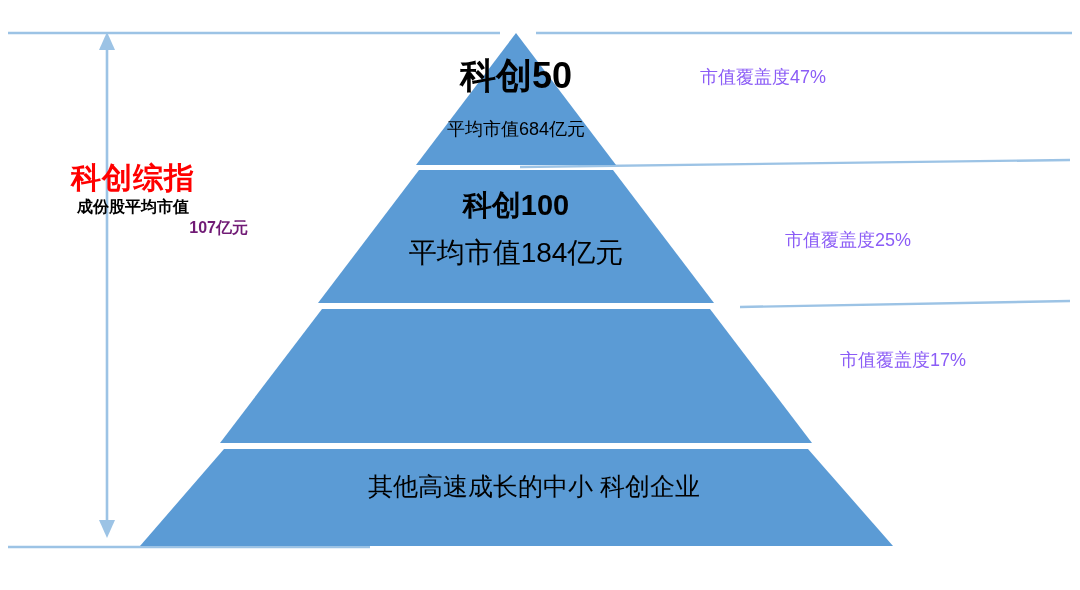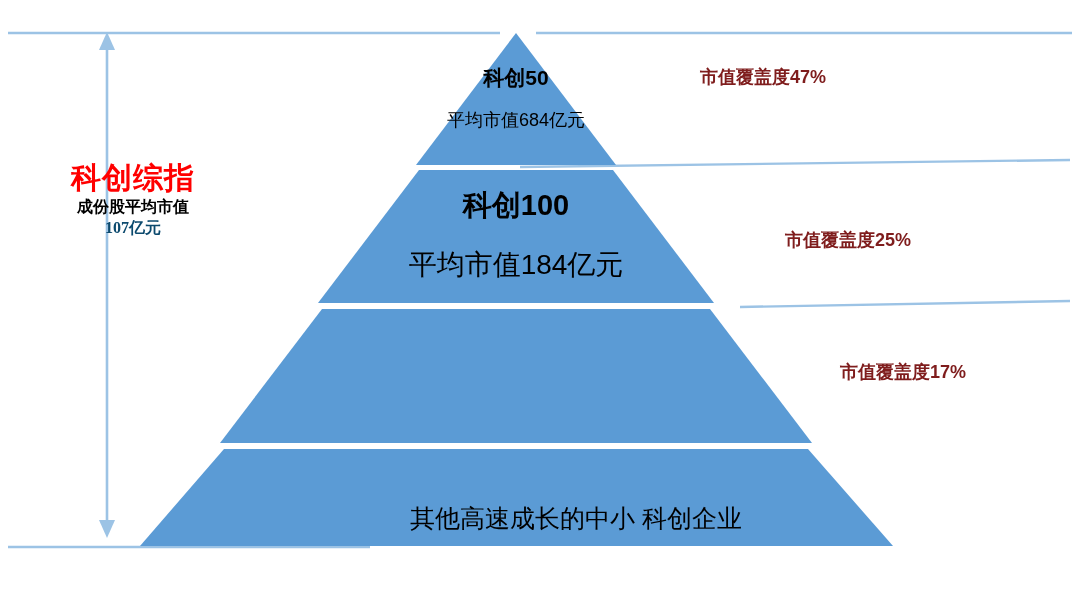--- a/index.html
+++ b/index.html
@@ -28,90 +28,89 @@
     height: 590px;
   }
 
   
   .left-block {
     position: absolute;
     left: 18px;
     top: 160px;
     width: 230px;
     text-align: center;
-    font-family: Liberation Serif, serif;
   }
   .left-title {
     color: #FF0000;
     font-size: 30px;
     font-weight: bold;
     letter-spacing: 1px;
     line-height: 1.2;
   }
   .left-line {
     font-size: 16px;
     font-weight: bold;
     color: #000000;
     line-height: 1.32;
   }
   .red {
-    color: #0c4a6e;
+    color: #701a75;
+    text-align: right;
   }
 
   
   .tier {
     position: absolute;
     width: 520px;
     text-align: center;
     color: #000000;
   }
   .tier .name {
     font-weight: bold;
     display: block;
   }
   .tier .val {
     display: block;
   }
 
   #tier-50 { left: 256px; top: 52px; }
-  #tier-50 .name { font-size: 21px; margin-top: 12px; }
+  #tier-50 .name { font-size: 36px; }
   #tier-50 .val  { font-size: 18px; margin-top: 16px; }
 
   #tier-100 { left: 256px; top: 186px; }
   #tier-100 .name { font-size: 29px; }
-  #tier-100 .val  { font-size: 28px; margin-top: 20px; }
+  #tier-100 .val  { font-size: 28px; margin-top: 8px; }
 
   #tier-200 { left: 256px; top: 322px; }
   #tier-200 .name { font-size: 29px; }
   #tier-200 .val  { font-size: 28px; margin-top: 20px; }
 
   #tier-other {
-    left: 256px;
+    left: 248px;
     top: 470px;
-    text-align: center;
+    text-align: left;
     padding-left: 120px;
     box-sizing: border-box;
-    margin-top: 32px;
   }
   #tier-other .val {
     font-size: 25px;
     line-height: 1.32;
   }
 
   
   .coverage {
     position: absolute;
     font-size: 18px;
-    font-weight: bold;
-    color: #7f1d1d;
+    font-weight: normal;
+    color: #8b5cf6;
     white-space: nowrap;
   }
   #cov-1 { left: 700px; top: 65px; }
   #cov-2 { left: 752px; top: 228px; margin-left: 33px; }
-  #cov-3 { left: 840px; top: 360px; }
+  #cov-3 { left: 840px; top: 348px; }
 </style>
 </head>
 <body>
 
 <div id="stage">
 
   <svg id="artwork" viewBox="0 0 1080 590">
 
     <line x1="8" y1="33" x2="500" y2="33" stroke="#9CC3E5" stroke-width="2.4"></line>
     <line x1="536" y1="33" x2="1072" y2="33" stroke="#9CC3E5" stroke-width="2.4"></line>

